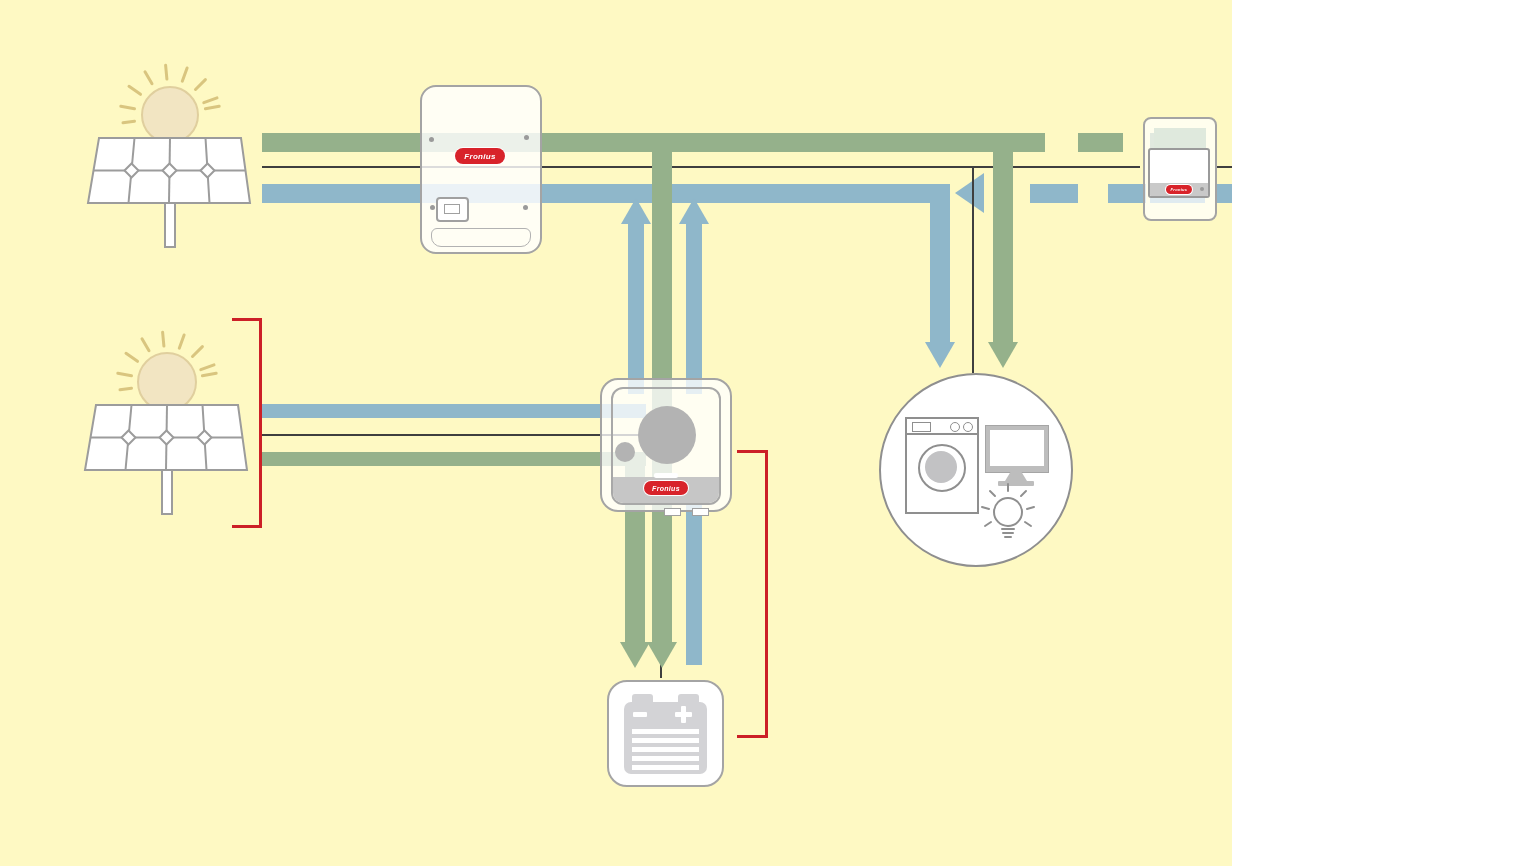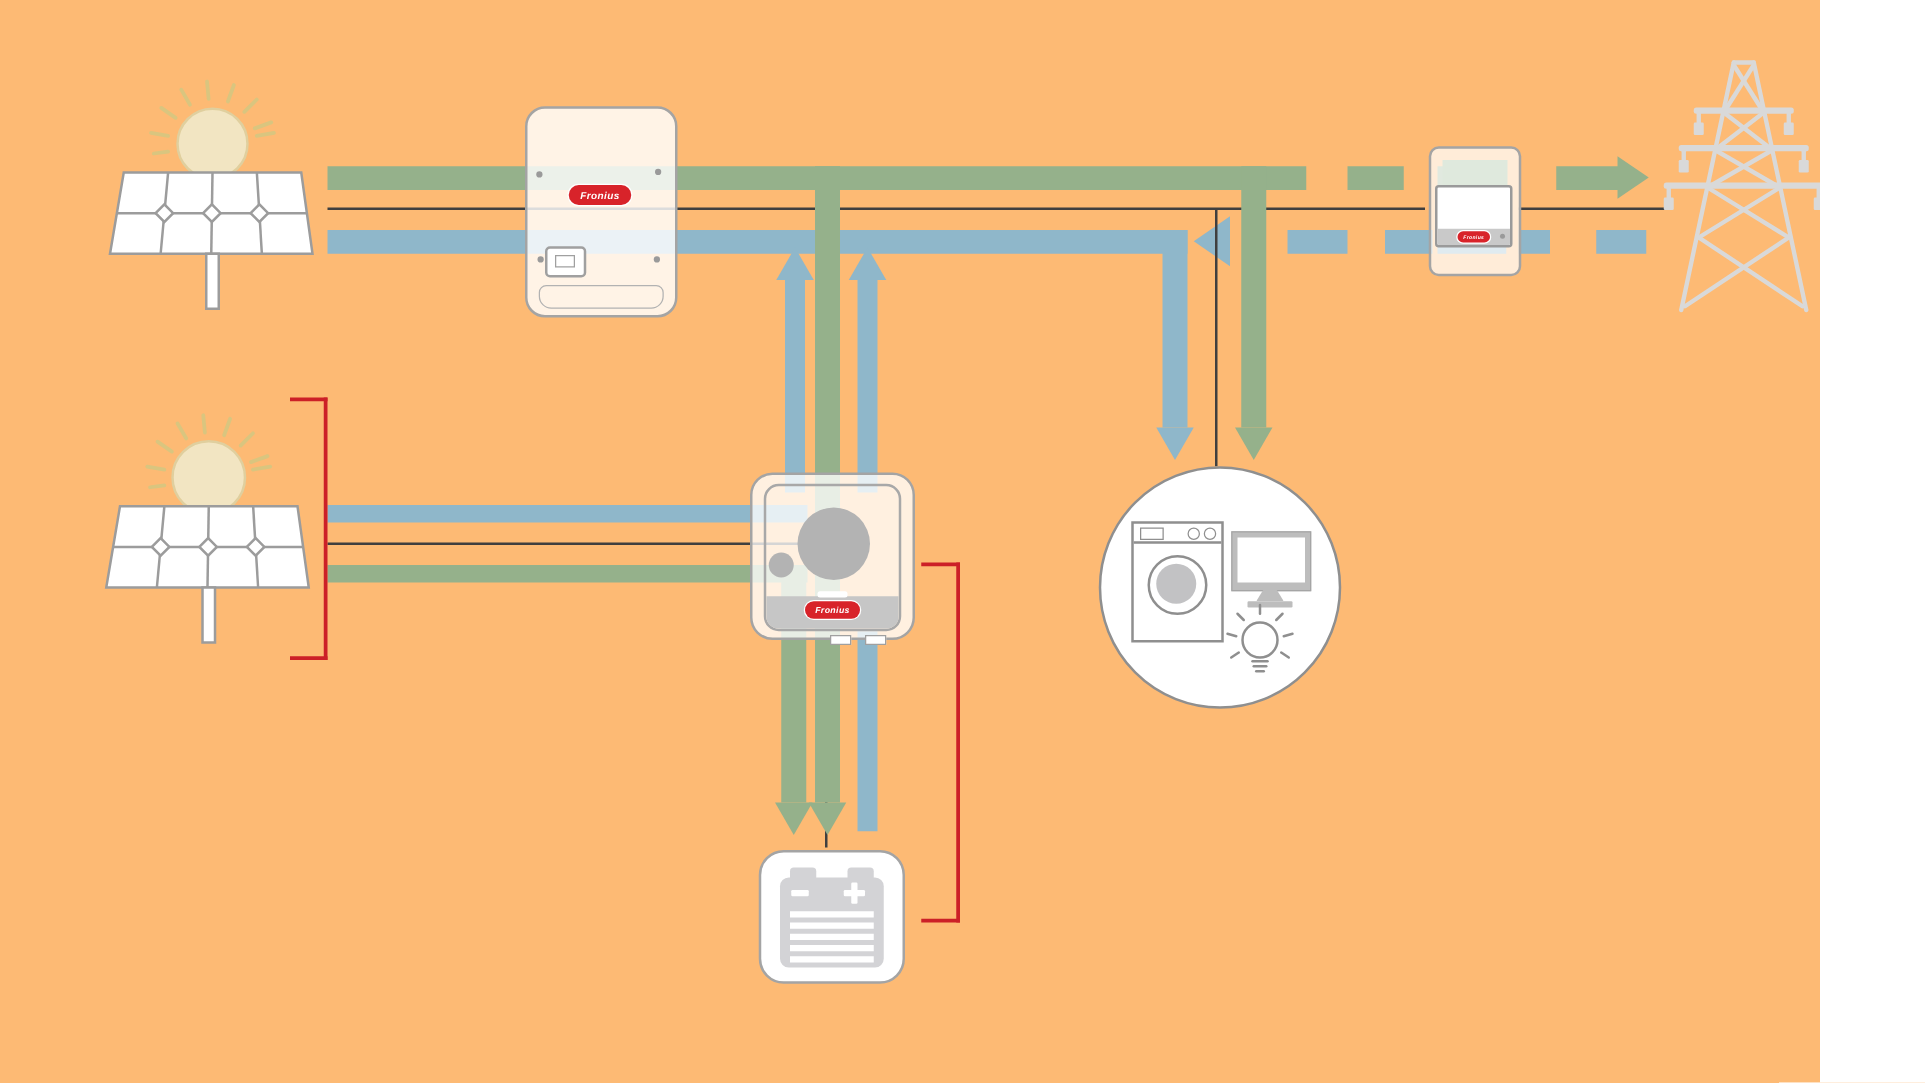--- a/index.html
+++ b/index.html
@@ -1,16 +1,16 @@
 <!DOCTYPE html>
 <html style="--pv-green: #95b18b; --storage-blue: #8fb7ca; --wire-black: #3f3f3f; --device-outline: #a4a4a4; --icon-outline: #8f8f8f; --fill-gray: #b3b3b3; --band-gray: #c6c6c6; --battery-gray: #d3d3d6; --fronius-red: #d8232a; --bracket-red: #cc2027; --sun-fill: #f2e5c2; --sun-stroke: #e0cf9e; --sun-ray: #d9c57f; --panel-outline: #9c9c9c; --pylon-gray: #d9d9d9; --meter-band-green: #dfe9dd; --monitor-gray: #bdbdbd;"><head>
 <meta charset="utf-8">
 <style>
   html,body{margin:0;padding:0;background:#fff;}
-  #stage{position:relative;width:1456px;height:866px;background:#fdba74;overflow:hidden;
+  #stage{position:relative;width:1232px;height:866px;background:#fef9c3;overflow:hidden;
          font-family:"Liberation Sans",sans-serif;}
   .abs{position:absolute;}
   .bar-green{position:absolute;background:var(--pv-green);}
   .bar-blue{position:absolute;background:var(--storage-blue);}
   .bar-black{position:absolute;background:var(--wire-black);}
   .bar-red{position:absolute;background:var(--bracket-red);}
   .ah{position:absolute;width:0;height:0;}
   .device{position:absolute;border:2px solid var(--device-outline);background:rgba(255,255,255,.8);}
   .logo-pill{background:var(--fronius-red);border-radius:999px;color:#fff;font-style:italic;
              font-weight:bold;display:flex;align-items:center;justify-content:center;

